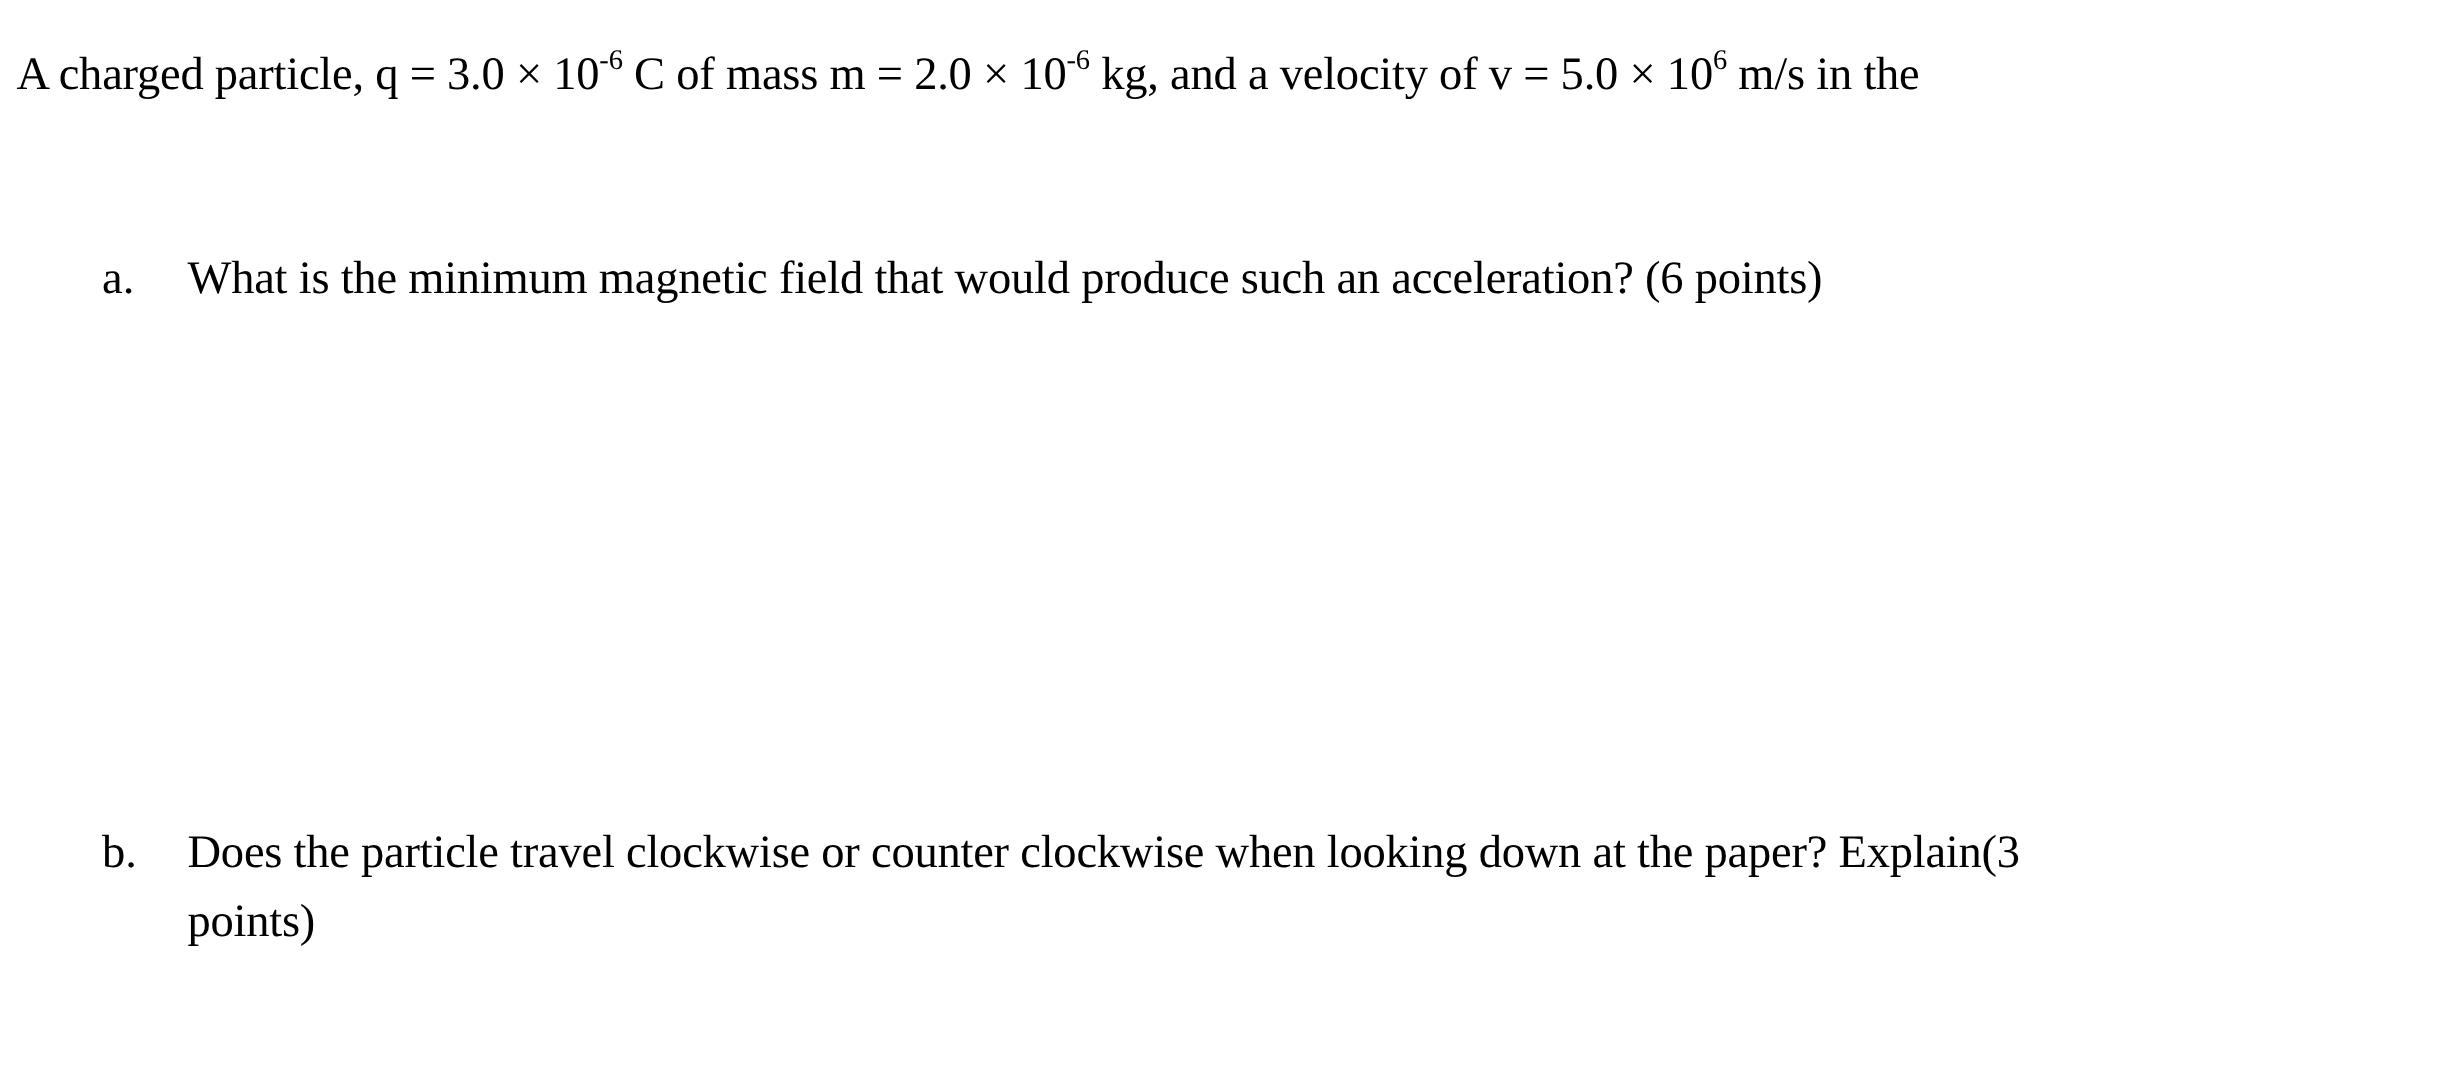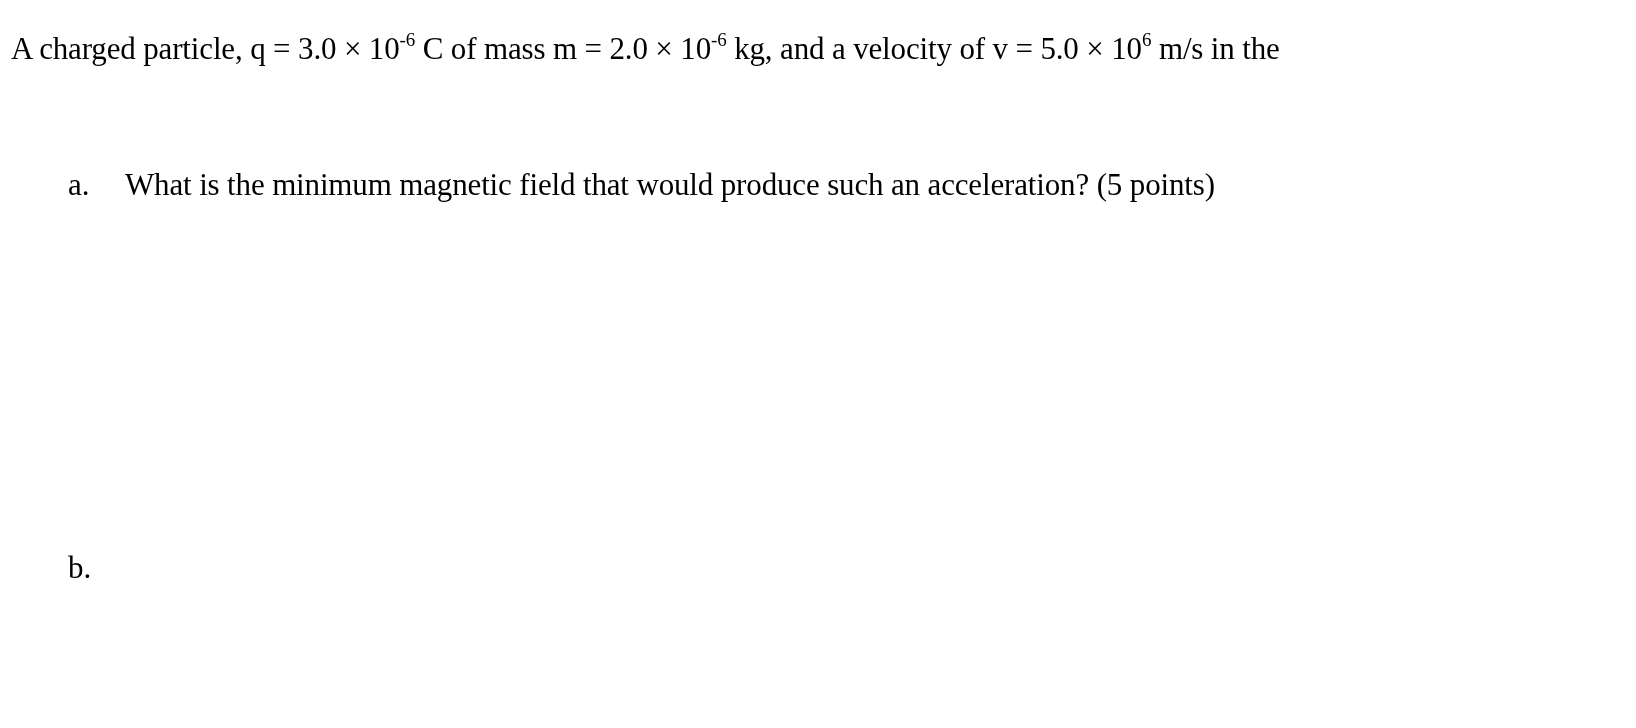--- a/index.html
+++ b/index.html
@@ -72,23 +72,25 @@
 
 <div class="doc">
 
   <p class="intro">
     <span class="line"><span>A charged particle, q = 3.0 × 10</span><sup>-6</sup><span> C of mass m = 2.0 × 10</span><sup>-6</sup><span> kg, and a velocity of v = 5.0 × 10</span><sup>6</sup><span> m/s  in the</span></span>
   </p>
 
   <div class="question q-a">
     <span class="q-label">a.</span>
     <div class="q-text">
-      <span class="line">What is the minimum magnetic field that would produce such an acceleration? (5 points)</span>
+      <span class="line">What is the minimum magnetic field that would produce such an acceleration? (6 points)</span>
     </div>
   </div>
 
   <div class="question q-b">
     <span class="q-label">b.</span>
     <div class="q-text">
+      <span class="line">Does the particle travel clockwise or counter clockwise when looking down at the paper? Explain(3</span>
+      <span class="line">points)</span>
     </div>
   </div>
 
 </div>
 
 </body></html>

